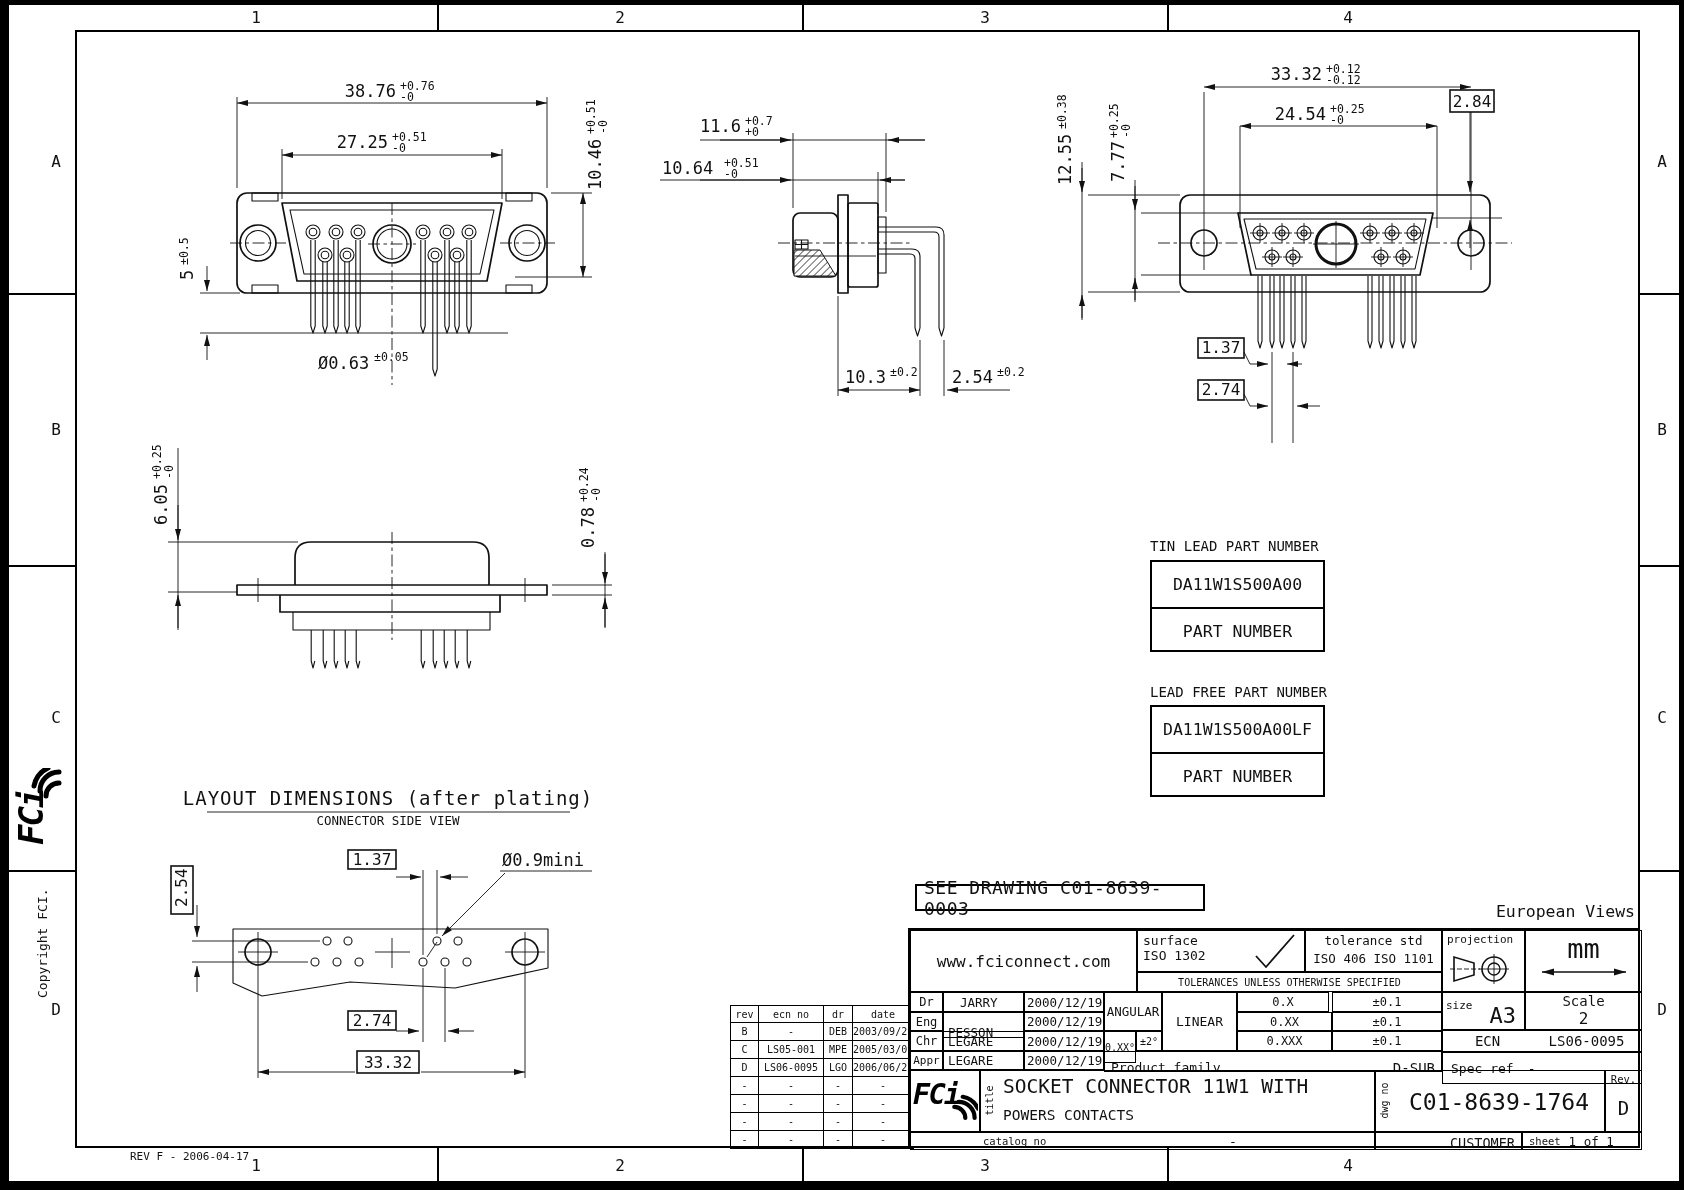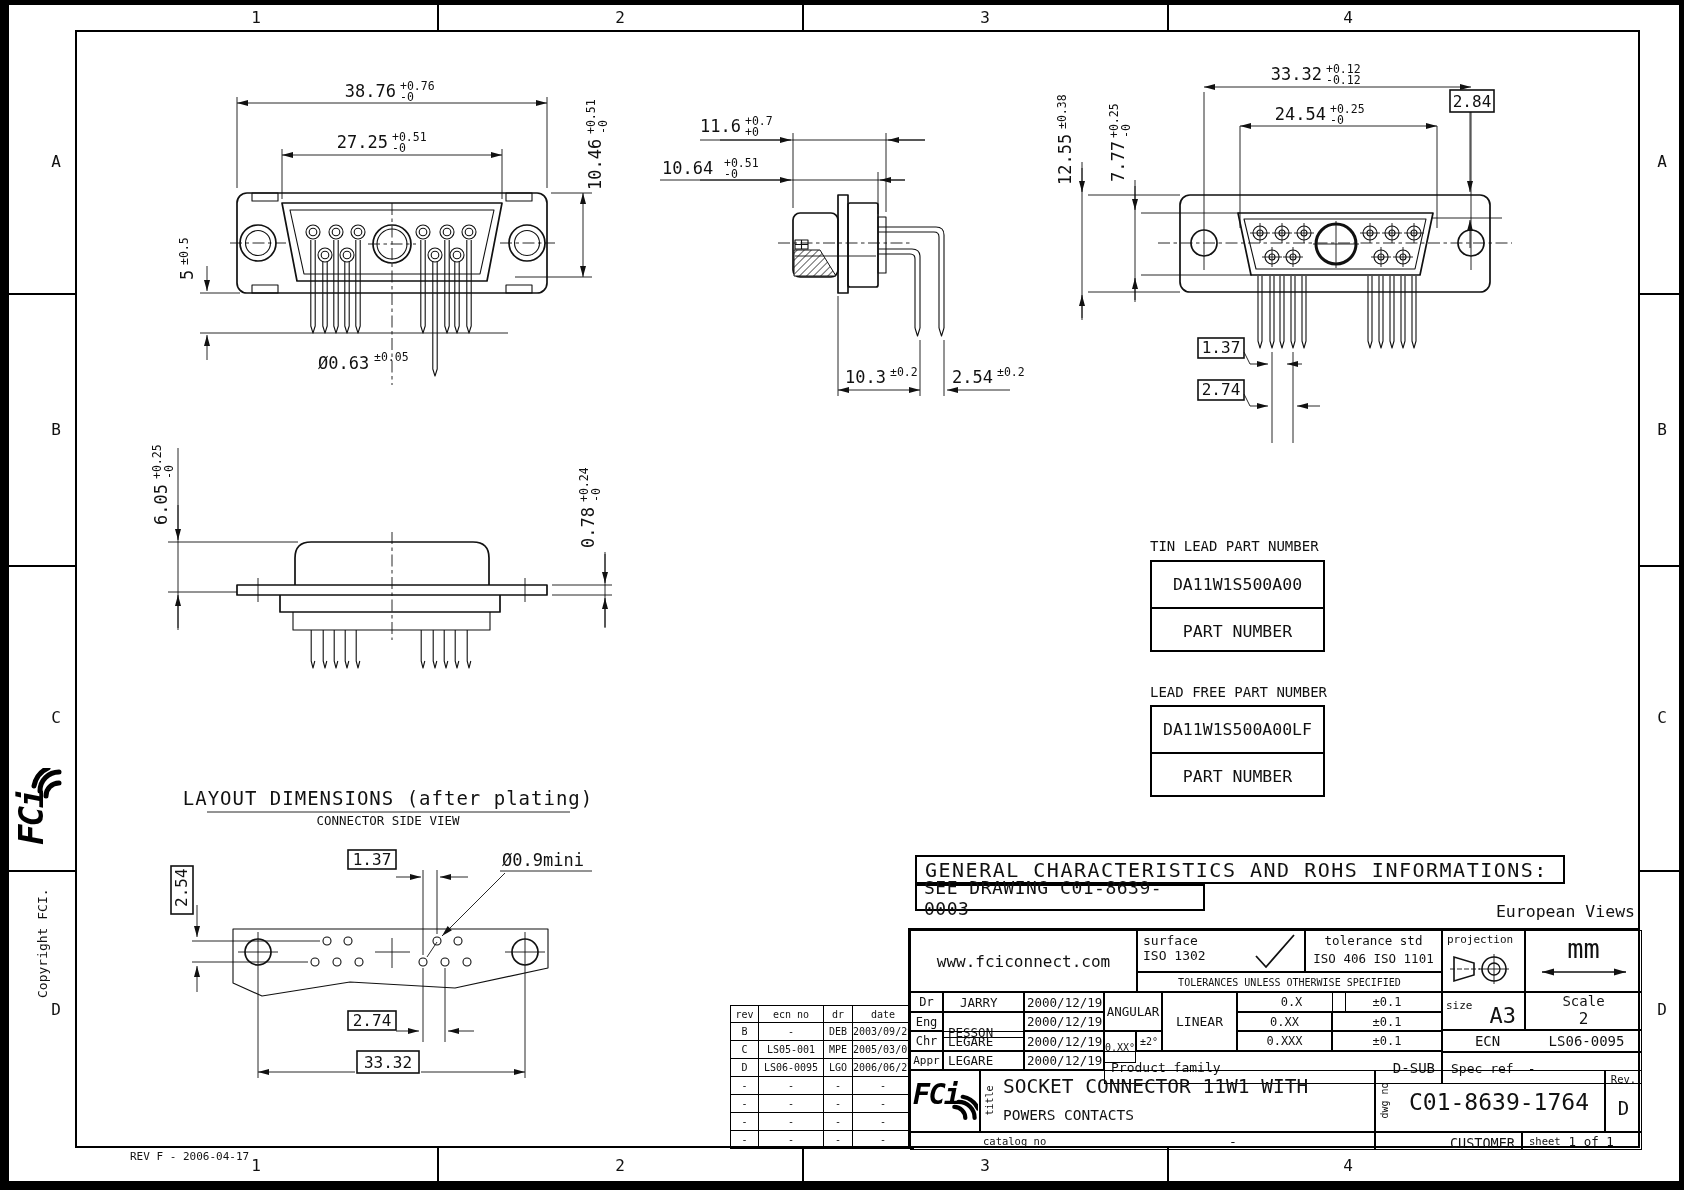--- a/index.html
+++ b/index.html
@@ -441,21 +441,20 @@
   <div class="pnbox" style="left:1150px;top:560px">
     <div class="pnrow" style="border-bottom:2px solid #000">DA11W1S500A00</div>
     <div class="pnrow">PART  NUMBER</div>
   </div>
   <div class="pnlabel" style="left:1150px;top:684px">LEAD FREE PART NUMBER</div>
   <div class="pnbox" style="left:1150px;top:705px">
     <div class="pnrow" style="border-bottom:2px solid #000">DA11W1S500A00LF</div>
     <div class="pnrow">PART  NUMBER</div>
   </div>
 
-  <div class="notebox" style="left:915px;top:855px;width:650px;height:29px;font-size:20px;letter-spacing:1.5px;padding-left:8px">GENERAL CHARACTERISTICS AND ROHS INFORMATIONS:</div>
   <div class="notebox" style="left:915px;top:884px;width:290px;height:27px;font-size:18px;letter-spacing:0.5px;padding-left:7px">SEE DRAWING C01-8639-0003</div>
   <div class="abs" style="left:1430px;top:902px;width:205px;text-align:right;font-size:16.5px">European Views</div>
 
   <div id="revtbl">
     <table>
       <tbody>
           <tr style="height:17px">
         <th style="width:27px">rev</th>
         <th style="width:64px">ecn no</th>
         <th style="width:28px">dr</th>
@@ -556,28 +555,28 @@
     <div class="tb" style="left:33px;top:101px;width:81px;height:20px;font-size:12.5px;padding:2px 4px">LEGARE</div>
     <div class="tb" style="left:114px;top:101px;width:80px;height:20px;font-size:12.5px;padding:2px 2px">2000/12/19</div>
     <div class="tb ctr" style="left:0;top:121px;width:33px;height:19px;font-size:11px">Appr</div>
     <div class="tb" style="left:33px;top:121px;width:81px;height:19px;font-size:12.5px;padding:1px 4px">LEGARE</div>
     <div class="tb" style="left:114px;top:121px;width:80px;height:19px;font-size:12.5px;padding:1px 2px">2000/12/19</div>
 
     <div class="tb ctr" style="left:194px;top:62px;width:58px;height:39px;font-size:12.5px">ANGULAR</div>
     <div class="tb ctr" style="left:194px;top:101px;width:32px;height:32px;font-size:10px">0.XX°</div>
     <div class="tb ctr" style="left:226px;top:101px;width:26px;height:20px;font-size:10px">±2°</div>
     <div class="tb ctr" style="left:252px;top:62px;width:75px;height:59px;font-size:13px">LINEAR</div>
-    <div class="tb ctr" style="left:327px;top:62px;width:109px;height:20px;font-size:12px">0.X</div>
+    <div class="tb ctr" style="left:327px;top:62px;width:92px;height:20px;font-size:12px">0.X</div>
     <div class="tb ctr" style="left:422px;top:62px;width:110px;height:20px;font-size:12px">±0.1</div>
     <div class="tb ctr" style="left:327px;top:82px;width:95px;height:19px;font-size:12px">0.XX</div>
     <div class="tb ctr" style="left:422px;top:82px;width:110px;height:19px;font-size:12px">±0.1</div>
     <div class="tb ctr" style="left:327px;top:101px;width:95px;height:20px;font-size:12px">0.XXX</div>
     <div class="tb ctr" style="left:422px;top:101px;width:110px;height:20px;font-size:12px">±0.1</div>
 
-    <div class="tb" style="left:194px;top:121px;width:338px;height:33px;display:flex;align-items:center;justify-content:space-between;padding:8px 6px">
+    <div class="tb" style="left:194px;top:121px;width:338px;height:21px;display:flex;justify-content:space-between;padding:8px 6px">
       <span style="font-size:13px">Product family</span>
       <span style="font-size:14px">D-SUB</span>
     </div>
 
     <div class="tb" style="left:532px;top:62px;width:83px;height:38px;padding:1px 3px">
       <span style="font-size:11px">size</span>
       <div style="position:absolute;right:8px;bottom:1px;font-size:22px">A3</div>
     </div>
     <div class="tb" style="left:615px;top:62px;width:117px;height:38px;text-align:center">
       <div style="font-size:14px">Scale</div>

